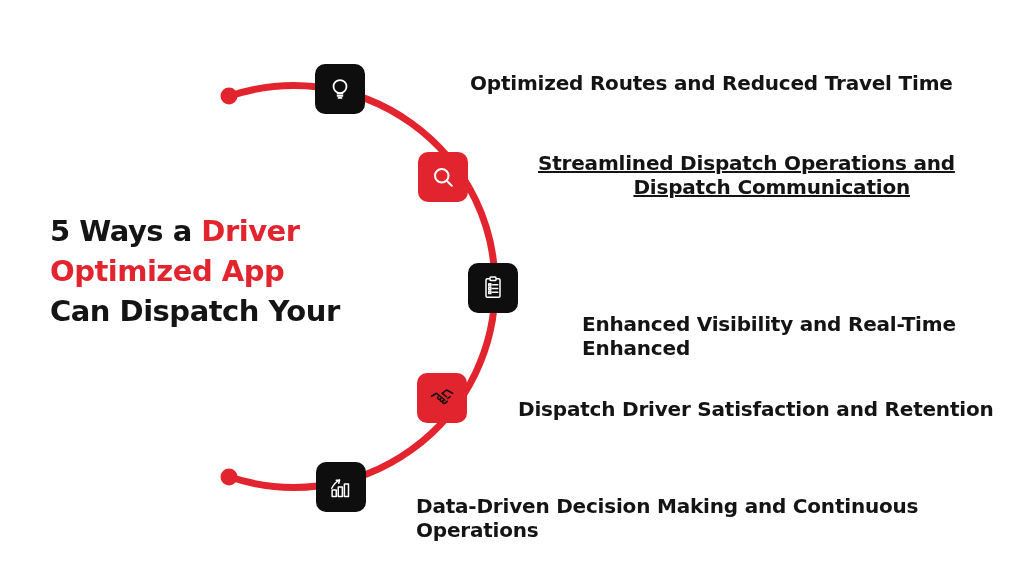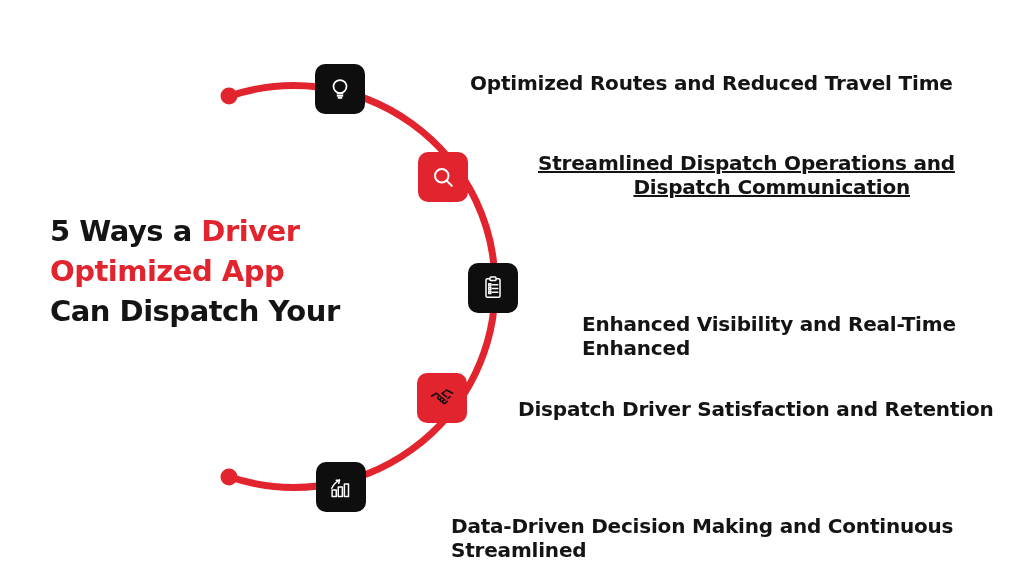--- a/index.html
+++ b/index.html
@@ -49,21 +49,21 @@
   .pos-i1{left:315px;top:64px;}
   .pos-i2{left:418px;top:152px;}
   .pos-i3{left:468px;top:263px;}
   .pos-i4{left:417px;top:373px;}
   .pos-i5{left:316px;top:462px;}
 
   .pos-l1{left:470px;top:71px;}
   .pos-l2{left:538px;top:151px;width:372px;text-align:right;text-decoration:underline;}
   .pos-l3{left:582px;top:268px;margin-top:44px;}
   .pos-l4{left:518px;top:397px;}
-  .pos-l5{left:416px;top:514px;margin-left:35px;}
+  .pos-l5{left:416px;top:494px;}
 </style>
 </head>
 <body>
 
 <div class="canvas">
 
   <svg class="arc-svg" width="1024" height="576" viewBox="0 0 1024 576">
     <path class="arc-path" d="M 230 96 A 201 201 0 1 1 230 477"></path>
     <circle class="arc-dot" cx="229" cy="96" r="8.5"></circle>
     <circle class="arc-dot" cx="229" cy="477" r="8.5"></circle>
@@ -133,16 +133,16 @@
     <svg class="glyph icon-white" viewBox="0 0 24 24" style="stroke-width:1.2">
       <path d="M4.6 13 C6.2 9.8 8 7.8 10.8 6.5"></path>
       <path d="M10.8 6.5 l-2.6 0.15 M10.8 6.5 l-0.6 2.5"></path>
       <rect x="4.9" y="14.4" width="3.3" height="5.2"></rect>
       <rect x="9.8" y="12" width="3.3" height="7.6"></rect>
       <rect x="14.7" y="9.6" width="3.3" height="10"></rect>
     </svg>
   </div>
   <div class="label pos-l5">
     <span>Data-Driven Decision Making and Continuous</span>
-    <span>Streamlined</span>
+    <span>Operations</span>
   </div>
 
 </div>
 
 </body></html>

